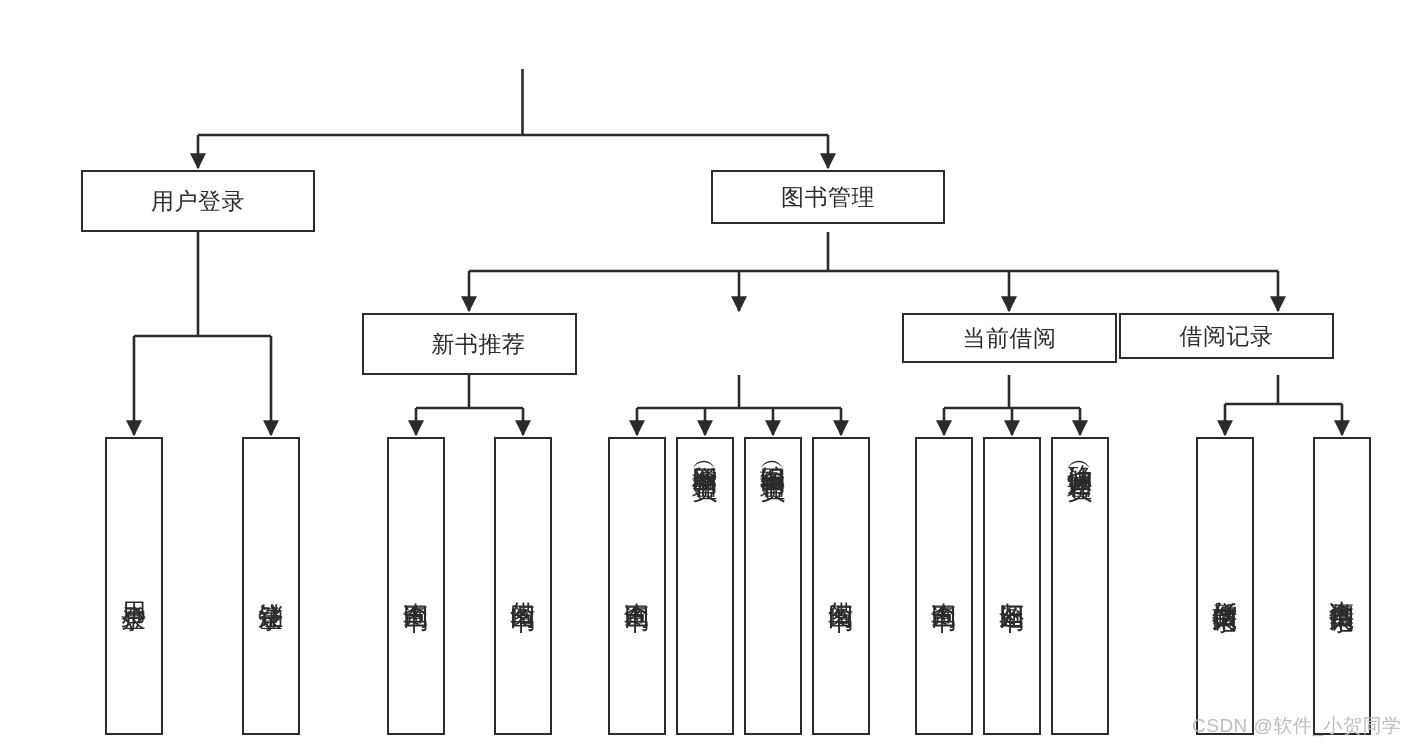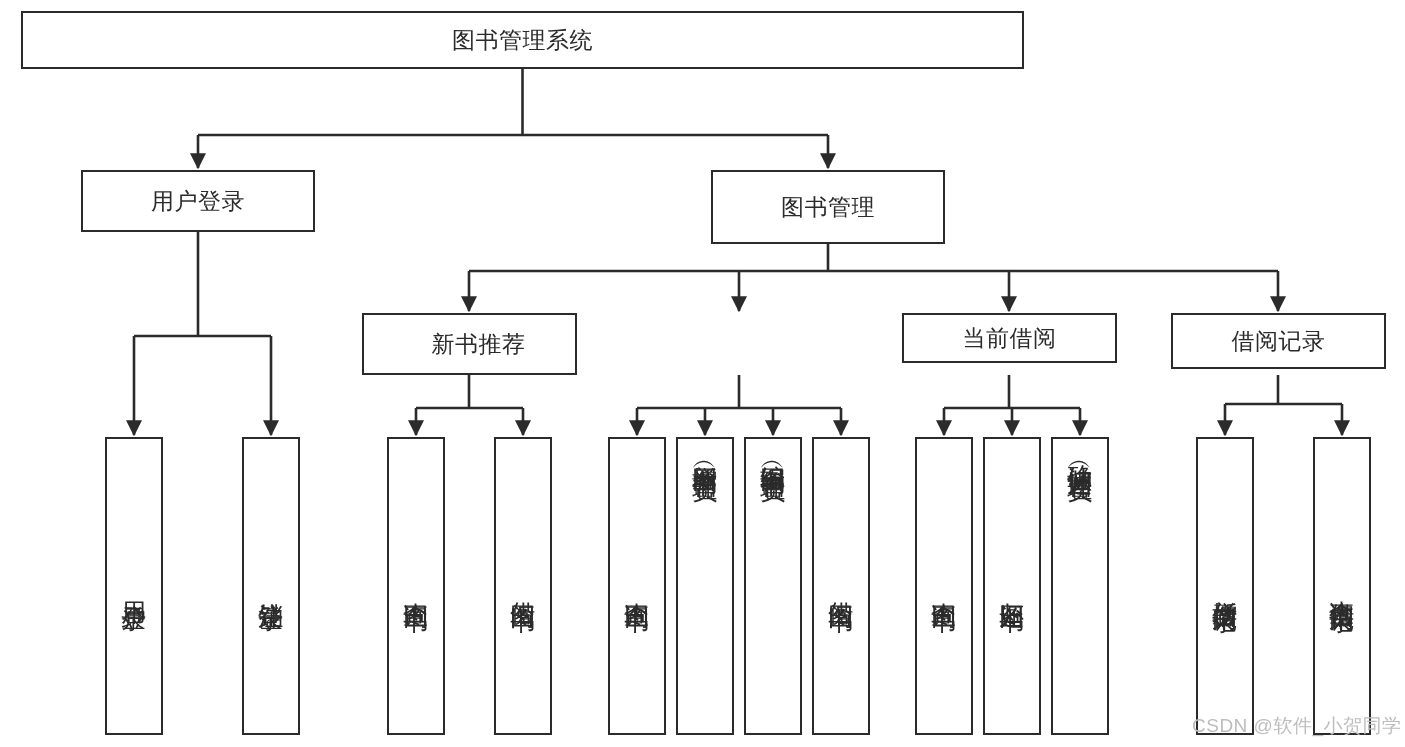--- a/index.html
+++ b/index.html
@@ -121,38 +121,35 @@
       <path d="M 1012 408 L 1012 435" marker-end="url(#arrow)"></path>
       <path d="M 1080 408 L 1080 435" marker-end="url(#arrow)"></path>
 
       <path d="M 1278 375 L 1278 404"></path>
       <path d="M 1225 404 L 1342 404"></path>
       <path d="M 1225 404 L 1225 435" marker-end="url(#arrow)"></path>
       <path d="M 1342 404 L 1342 435" marker-end="url(#arrow)"></path>
     </g>
   </svg>
 
-  <div class="node horiz" style="left:21px; top:11px; width:1003px; height:58px;">
-    <span class="label">图书管理系统</span>
-  </div>
 
   <div class="node horiz" style="left:81px; top:170px; width:234px; height:62px;">
     <span class="label">用户登录</span>
   </div>
-  <div class="node horiz" style="left:711px; top:170px; width:234px; height:74px;">
+  <div class="node horiz" style="left:711px; top:170px; width:234px; height:54px;">
     <span class="label">图书管理</span>
   </div>
 
   <div class="node horiz" style="left:362px; top:313px; width:215px; height:62px;padding-left:18px;">
     <span class="label">新书推荐</span>
   </div>
   <div class="node horiz" style="left:902px; top:313px; width:215px; height:50px;">
     <span class="label">当前借阅</span>
   </div>
-  <div class="node horiz" style="left:1171px; top:313px; width:215px; height:56px;text-align:right;">
+  <div class="node horiz" style="left:1119px; top:313px; width:215px; height:46px;text-align:right;">
     <span class="label">借阅记录</span>
   </div>
 
   <div class="node vert centered" style="left:105px; top:437px; width:58px; height:298px;">
     <span class="label">用户登录</span>
   </div>
   <div class="node vert centered" style="left:242px; top:437px; width:58px; height:298px;">
     <span class="label">注销登录</span>
   </div>
 

